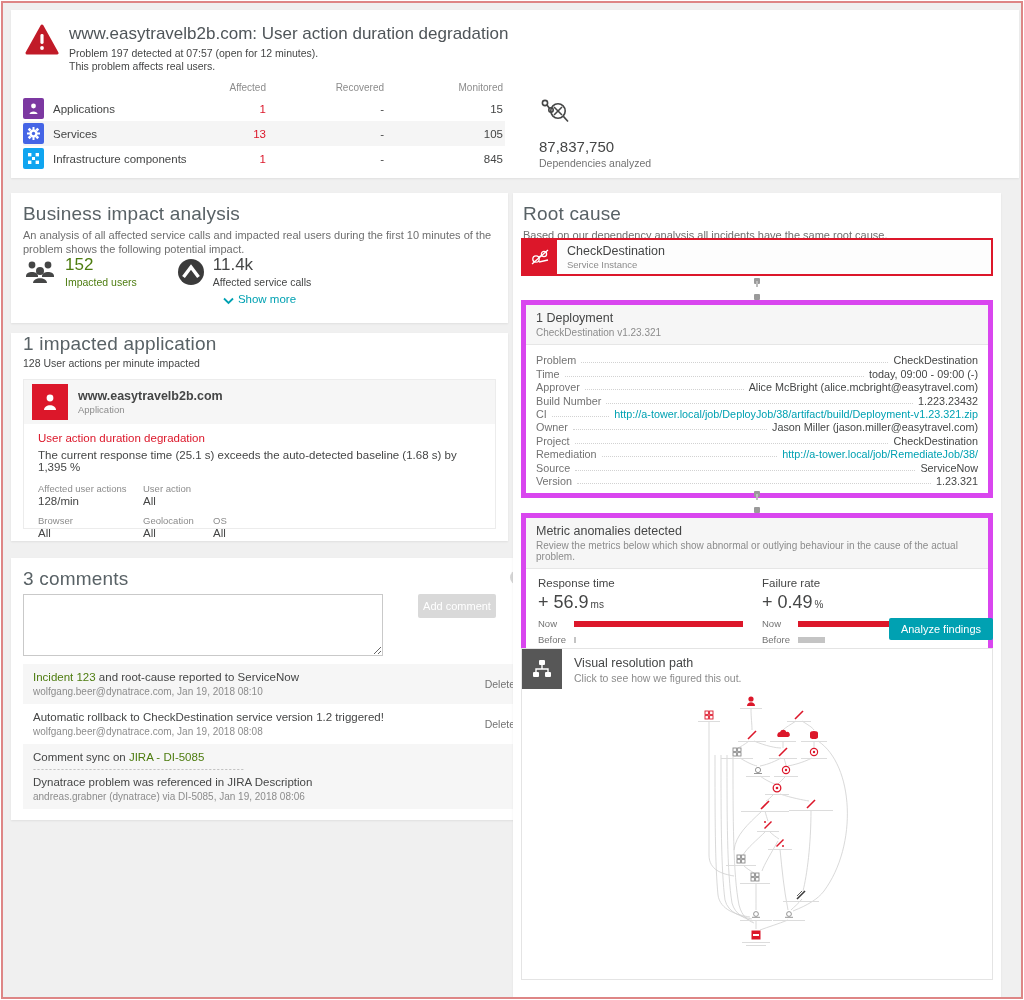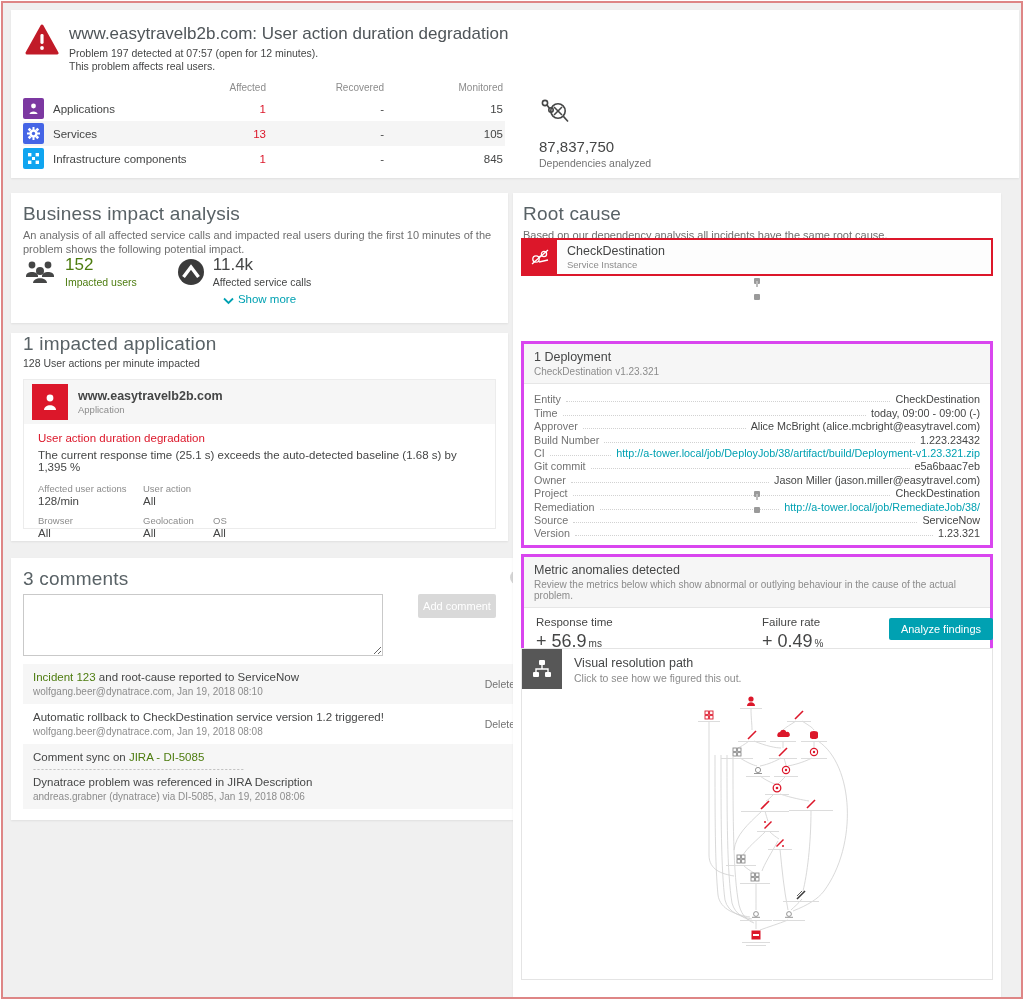--- a/index.html
+++ b/index.html
@@ -77,21 +77,21 @@
   .rc-entity { position:absolute; left:8px; top:45px; width:472px; height:38px; border:2px solid #dc172a; background:#fdfdfd; display:flex; align-items:center; cursor:pointer; }
   .rc-eicon { width:34px; height:34px; background:#dc172a; display:flex; align-items:center; justify-content:center; }
   .rc-ename { font-size:12.5px; color:#454646; }
   .rc-etype { font-size:9.5px; color:#8c8c8c; margin-top:1px; }
   .ml10 { margin-left:10px; }
   .connector { position:absolute; left:241px; width:6px; text-align:center; }
   .connector .bar { position:absolute; left:2px; top:3px; bottom:3px; width:2px; background:#bdbdbd; }
   .connector .dot { position:absolute; left:0; width:6px; height:6px; background:#9a9a9a; border-radius:1px; }
   .dot.t { top:0; } .dot.b { bottom:0; }
   .conn1 { top:85px; height:22px; } .conn2 { top:298px; height:22px; }
-  .sub-card { position:absolute; left:8px; width:472px; border:3px solid #d946ef; background:#fff;margin-top:41px; }
+  .sub-card { position:absolute; left:8px; width:472px; border:5px solid #d946ef; background:#fff; }
   .sub-head { background:#f6f6f6; border-bottom:1px solid #e6e6e6; padding:6px 10px; }
   .sub-head .t { font-size:12.5px; color:#454646; }
   .sub-head .s { font-size:10px; color:#8c8c8c; margin-top:2px; }
   .dep-card { top:107px; }
   .dep-body { padding:8px 10px 6px 10px; }
   .dep-row { display:flex; align-items:flex-end; height:13.4px; font-size:10.8px; }
   .dep-label { color:#737373; white-space:nowrap; }
   .dep-leader { flex:1; border-bottom:1px dotted #d2d2d2; margin:0 5px 3px 5px; }
   .dep-value { color:#454646; white-space:nowrap; }
   .dep-value.lnk { color:#00a1b2; cursor:pointer; }
@@ -350,21 +350,21 @@
         <div class="dot b"></div>
       </div>
 
     <div class="sub-card dep-card">
       <div class="sub-head">
         <div class="t">1 Deployment</div>
         <div class="s">CheckDestination v1.23.321</div>
       </div>
       <div class="dep-body">
         <div class="dep-row">
-            <span class="dep-label">Entity</span>
+            <span class="dep-label">Problem</span>
             <span class="dep-leader"></span>
             <span class="dep-value">CheckDestination</span>
           </div>
         <div class="dep-row">
             <span class="dep-label">Time</span>
             <span class="dep-leader"></span>
             <span class="dep-value">today, 09:00 - 09:00 (-)</span>
           </div>
         <div class="dep-row">
             <span class="dep-label">Approver</span>
@@ -373,25 +373,20 @@
           </div>
         <div class="dep-row">
             <span class="dep-label">Build Number</span>
             <span class="dep-leader"></span>
             <span class="dep-value">1.223.23432</span>
           </div>
         <div class="dep-row">
             <span class="dep-label">CI</span>
             <span class="dep-leader"></span>
             <span class="dep-value lnk">http://a-tower.local/job/DeployJob/38/artifact/build/Deployment-v1.23.321.zip</span>
-          </div>
-        <div class="dep-row">
-            <span class="dep-label">Git commit</span>
-            <span class="dep-leader"></span>
-            <span class="dep-value">e5a6baac7eb</span>
           </div>
         <div class="dep-row">
             <span class="dep-label">Owner</span>
             <span class="dep-leader"></span>
             <span class="dep-value">Jason Miller (jason.miller@easytravel.com)</span>
           </div>
         <div class="dep-row">
             <span class="dep-label">Project</span>
             <span class="dep-leader"></span>
             <span class="dep-value">CheckDestination</span>

